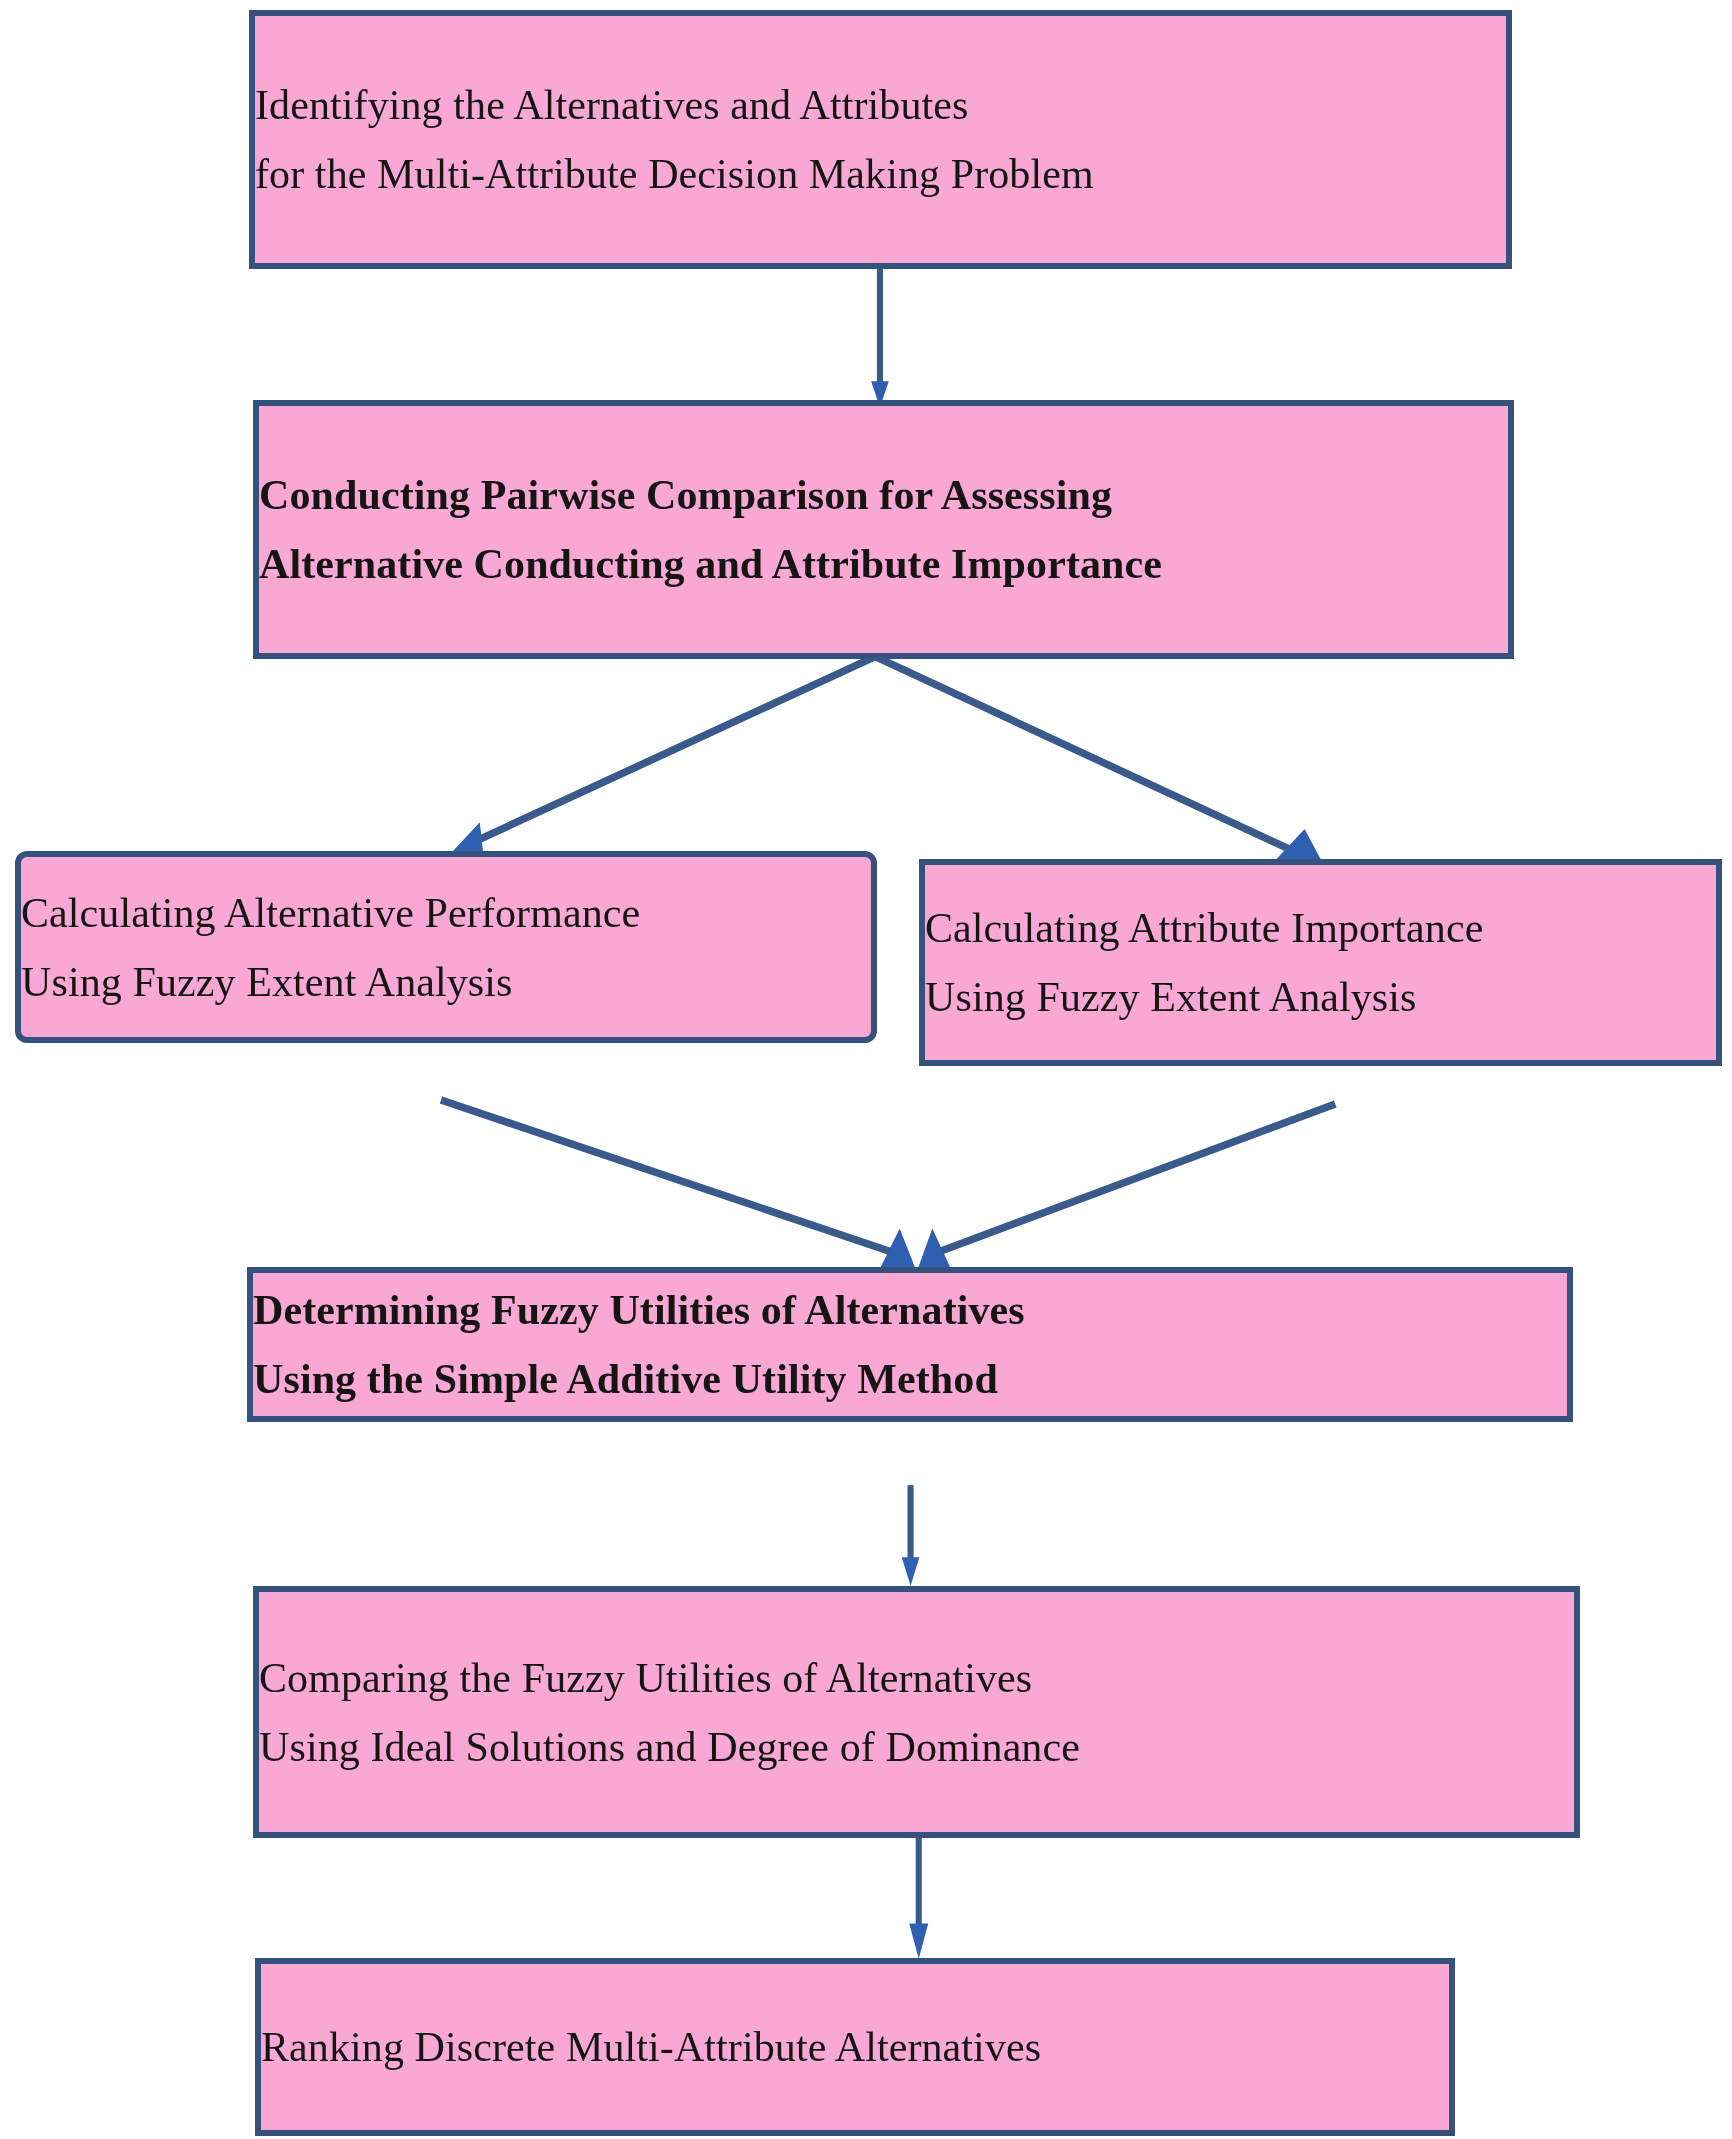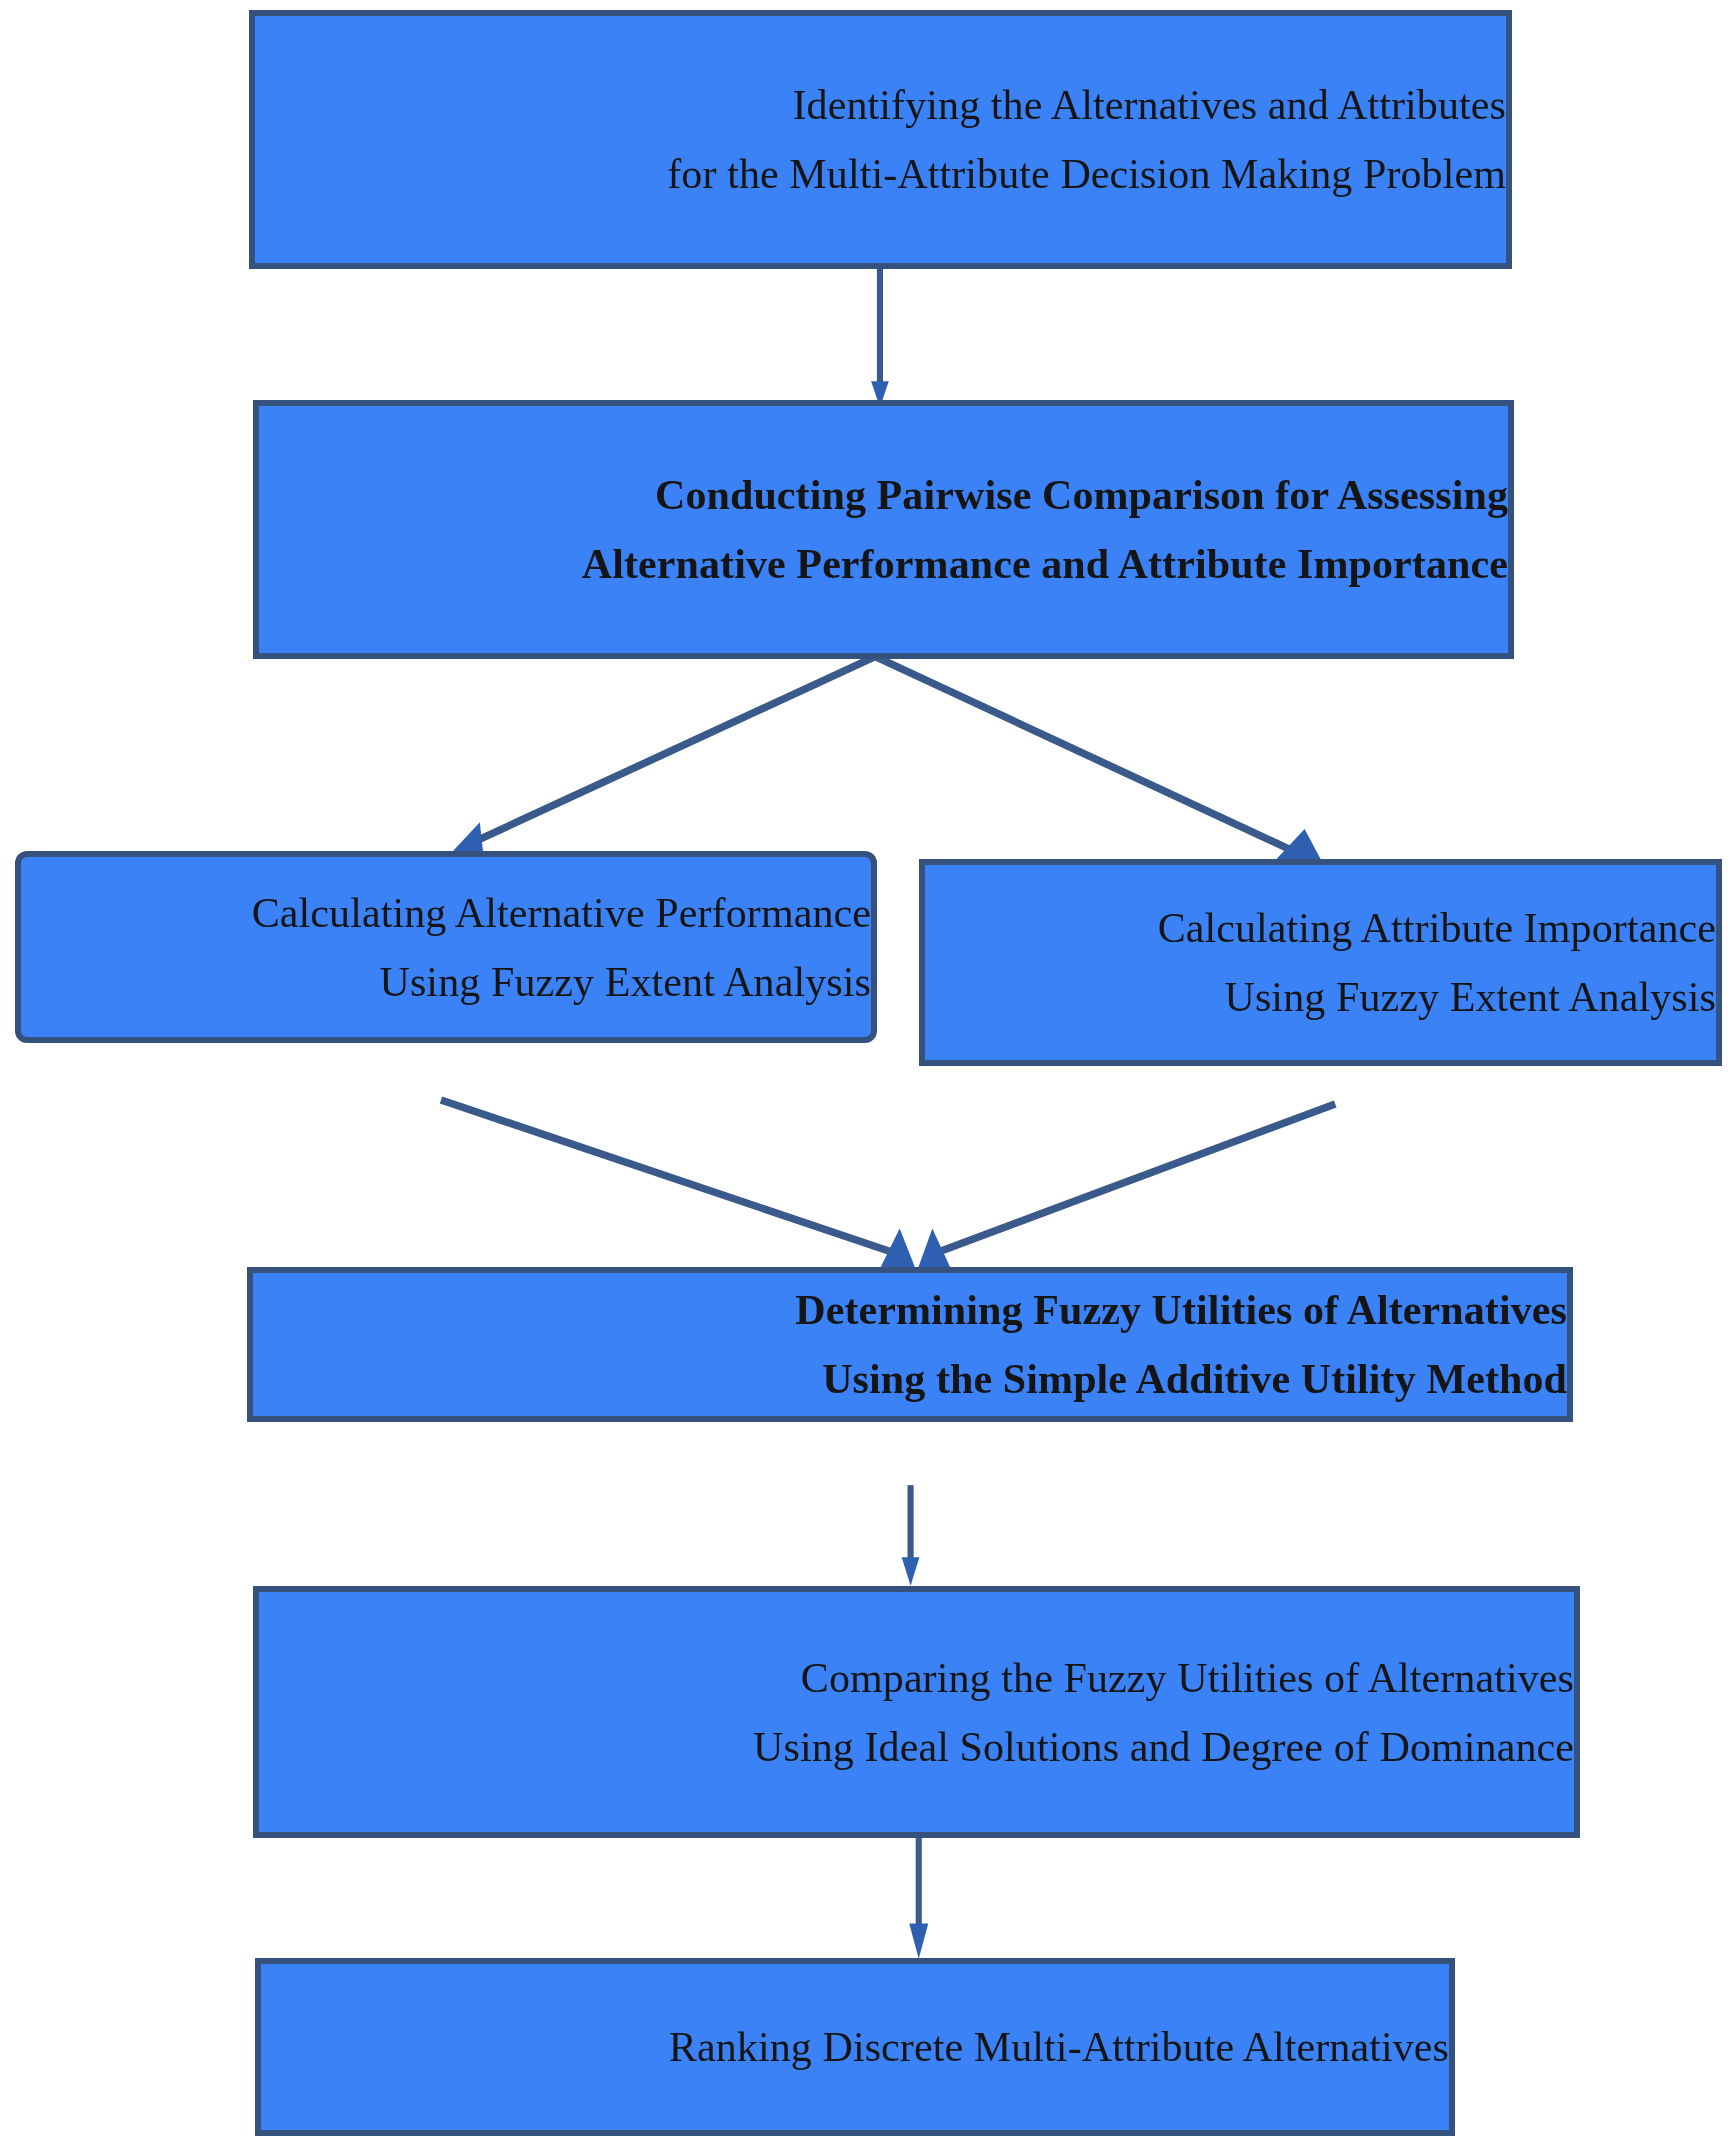--- a/index.html
+++ b/index.html
@@ -12,24 +12,24 @@
     width: 1732px;
     height: 2140px;
     background: #ffffff;
     overflow: hidden;
     font-family: "Liberation Serif", "DejaVu Serif", serif;
   }
   .flow-box {
     position: absolute;
     box-sizing: border-box;
     border: 6.1px solid #35517e;
-    background: #3b82f6;
+    background: #f9a8d4;
     display: flex;
     flex-direction: column;
-    align-items: flex-end;
+    align-items: flex-start;
     justify-content: center;
     color: #111111;
   }
   .flow-box .line {
     display: block;
     text-align: center;
     white-space: nowrap;
     font-size: 42px;
     line-height: 1.0;
     letter-spacing: 0.1px;
@@ -90,21 +90,21 @@
     </g>
   </svg>
 
   <div class="flow-box" style="left:249px; top:9.5px; width:1263px; height:259px;">
     <span class="line">Identifying the Alternatives and Attributes</span>
     <span class="line">for the Multi-Attribute Decision Making Problem</span>
   </div>
 
   <div class="flow-box" style="left:253px; top:400px; width:1261px; height:259px;font-weight:bold;">
     <span class="line">Conducting Pairwise Comparison for Assessing</span>
-    <span class="line">Alternative Performance and Attribute Importance</span>
+    <span class="line">Alternative Conducting and Attribute Importance</span>
   </div>
 
   <div class="flow-box" style="left:15px; top:851px; width:862px; height:192px;border-radius:12px;">
     <span class="line">Calculating Alternative Performance</span>
     <span class="line">Using Fuzzy Extent Analysis</span>
   </div>
 
   <div class="flow-box" style="left:919px; top:859px; width:803px; height:207px;">
     <span class="line">Calculating Attribute Importance</span>
     <span class="line">Using Fuzzy Extent Analysis</span>

